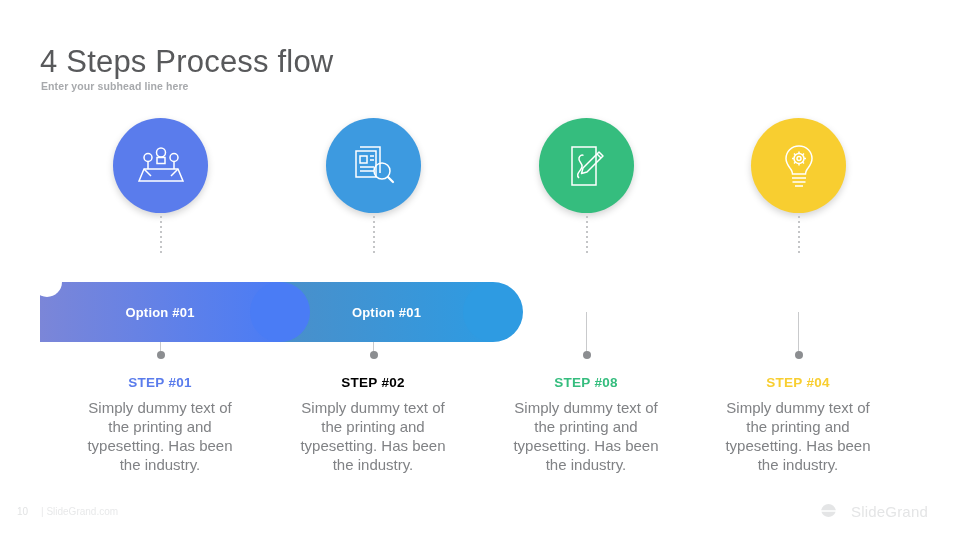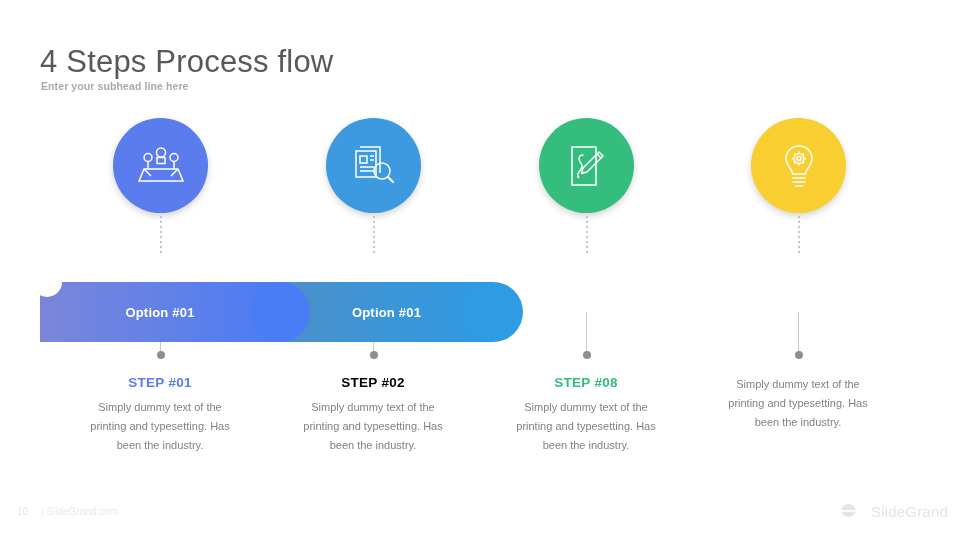--- a/index.html
+++ b/index.html
@@ -90,39 +90,39 @@
   }
   #dot1 { left:157px; } #dot2 { left:370px; } #dot3 { left:583px; } #dot4 { left:795px; }
 
   
   .step { position:absolute; top:375px; width:200px; text-align:center; }
   #st1 { left:60px; } #st2 { left:273px; } #st3 { left:486px; } #st4 { left:698px; }
   .step h3 {
     font-size:13.5px; font-weight:bold; letter-spacing:.3px; margin-bottom:8px;
   }
   .step p {
-    font-size:11px; line-height:19px; color:#808285; font-weight:400;
+    font-size:15px; line-height:19px; color:#808285; font-weight:400;
     padding:0 22px;
   }
   #st1 h3 { color:#5a7cec; }
   #st2 h3 { color:#000000; }
   #st3 h3 { color:#35bd7e; }
   #st4 h3 { color:#f8ce30; }
 
   
   #pagenum {
     position:absolute; left:17px; top:506px;
     font-size:10px; color:#e2e3e4;
   }
   #sitelink {
     position:absolute; left:41px; top:506px;
     font-size:10px; color:#e8e9ea;
   }
   #logo {
-    position:absolute; right:12px; top:503px;
+    position:absolute; right:32px; top:503px;
     display:flex; align-items:center; gap:15px;
   }
   #logo .mark { width:15px; height:15px; display:block; }
   #logo .word { font-size:15px; color:#e4e5e6; letter-spacing:.2px; }
 </style>
 </head>
 <body>
 
 <div id="slide">
 
@@ -213,20 +213,21 @@
   </div>
   <div class="step" id="st2">
     <h3>STEP #02</h3>
     <p>Simply dummy text of the printing and typesetting. Has been the industry.</p>
   </div>
   <div class="step" id="st3">
     <h3>STEP #08</h3>
     <p>Simply dummy text of the printing and typesetting. Has been the industry.</p>
   </div>
   <div class="step" id="st4">
+    <h3>STEP #04</h3>
     <p>Simply dummy text of the printing and typesetting. Has been the industry.</p>
   </div>
 
   <div id="pagenum">10</div>
   <div id="sitelink">| SlideGrand.com</div>
   <div id="logo">
     <span class="mark">
       <svg width="15" height="15" viewBox="0 0 15 15">
         <path d="M7.5 0A7.5 7.5 0 0 0 .2 6.2h14.6A7.5 7.5 0 0 0 7.5 0z" fill="#e4e5e6"></path>
         <path d="M.4 7.8a7.5 7.5 0 0 0 14.2 0H.4z" fill="#e4e5e6"></path>

